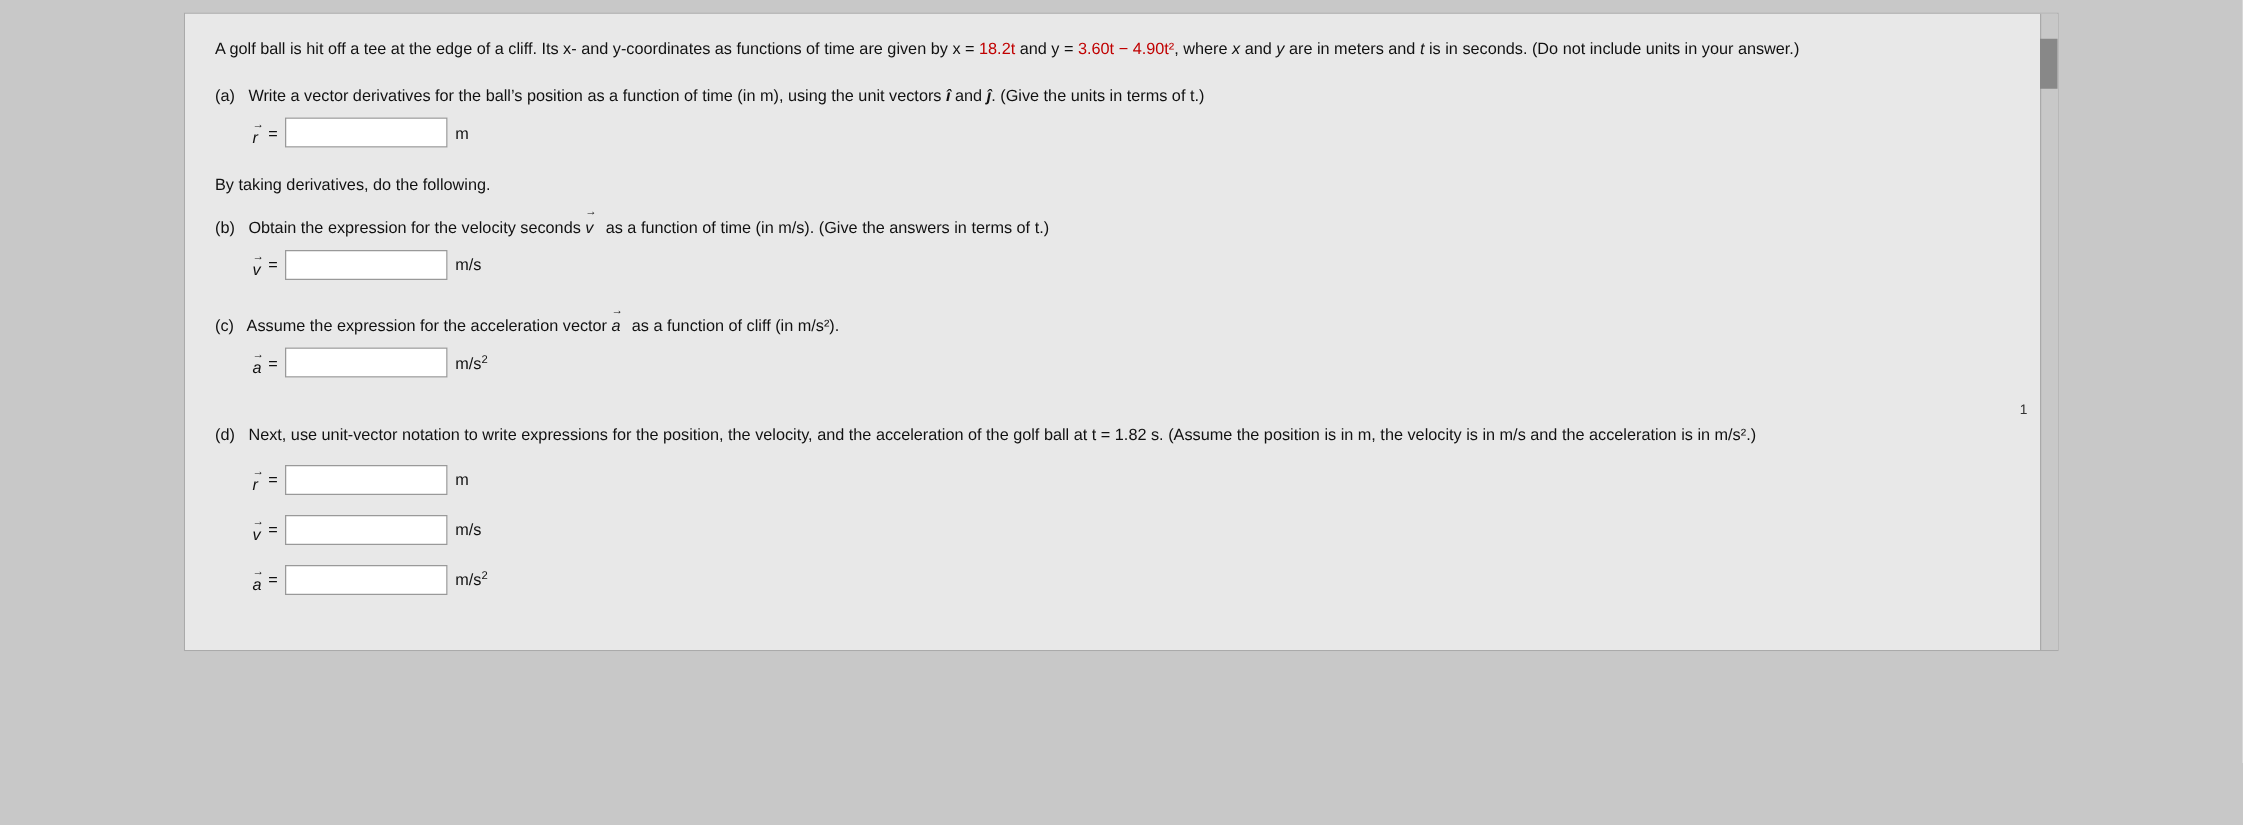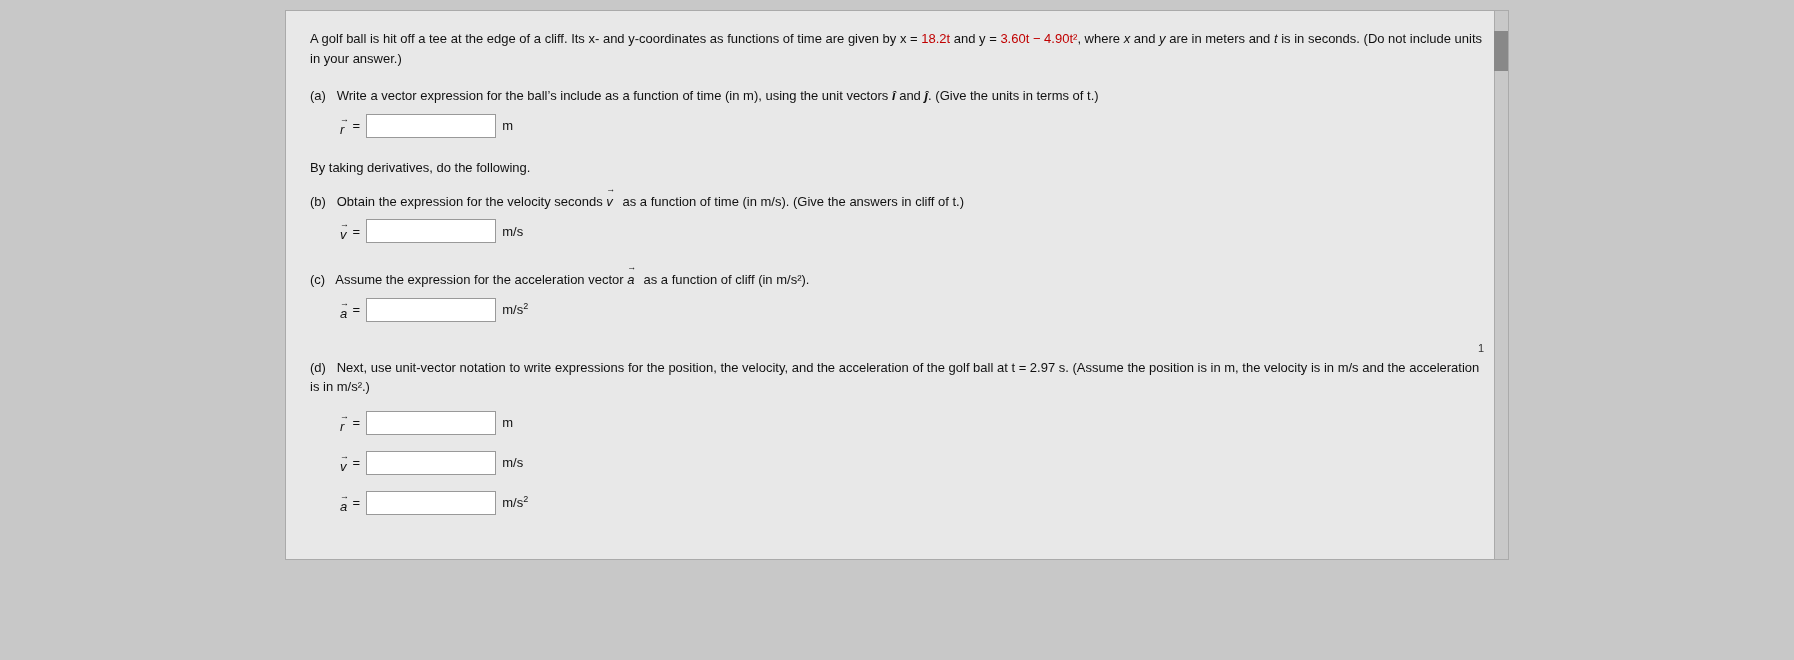--- a/index.html
+++ b/index.html
@@ -16,21 +16,21 @@
       width: 1794px;
       min-height: 660px;
       display: flex;
       align-items: flex-start;
       justify-content: center;
       padding: 10px;
     }
 
     .main-container {
       background: #e8e8e8;
-      width: 1224px;
+      width: 1500px;
       padding: 18px 24px 24px 24px;
       border: 1px solid #aaa;
       position: relative;
     }
 
     .intro-text {
       font-size: 13px;
       line-height: 1.5;
       margin-bottom: 18px;
     }
@@ -144,21 +144,21 @@
 
 <div class="main-container">
 
   <div class="intro-text">
     <span>A golf ball is hit off a tee at the edge of a cliff. Its x- and y-coordinates as functions of time are given by x&nbsp;=&nbsp;</span><span class="highlight">18.2t</span><span> and y&nbsp;=&nbsp;</span><span class="highlight">3.60t − 4.90t²</span><span>, where </span><span class="italic">x</span><span> and </span><span class="italic">y</span><span> are in meters and </span><span class="italic">t</span><span> is in seconds. (Do not include units in your answer.)</span>
   </div>
 
   <div class="part">
     <div class="part-label">
       <span>(a)</span>&nbsp;&nbsp;
-      <span>Write a vector expression for the ball’s include as a function of time (in m), using the unit vectors</span>
+      <span>Write a vector derivatives for the ball’s position as a function of time (in m), using the unit vectors</span>
       <span class="bold-italic"> î </span>
       <span>and</span>
       <span class="bold-italic"> ĵ</span><span>. (Give the units in terms of t.)</span>
     </div>
     <div class="input-row">
       <span class="arrow-label">
         <span class="vec"><span class="vec-arrow">→</span><span class="vec-letter">r</span></span>
         &nbsp;=
       </span>
       <input type="text" class="text-input" value="" style="">
@@ -169,21 +169,21 @@
   <div class="section-divider">By taking derivatives, do the following.</div>
 
   <div class="part">
     <div class="part-label">
       <span>(b)</span>&nbsp;&nbsp;
       <span>Obtain the expression for the velocity seconds</span>
       <span class="vec" style="display:inline-block;position:relative;">
         <span style="display:block;text-align:center;font-size:9px;line-height:1;">→</span>
         <span class="italic" style="margin-top:-2px;display:block;">v</span>
       </span>
-      &nbsp;<span>as a function of time (in m/s). (Give the answers in cliff of t.)</span>
+      &nbsp;<span>as a function of time (in m/s). (Give the answers in terms of t.)</span>
     </div>
     <div class="input-row">
       <span class="arrow-label">
         <span class="vec"><span class="vec-arrow">→</span><span class="vec-letter">v</span></span>
         &nbsp;=
       </span>
       <input type="text" class="text-input" value="" style="">
       <span class="unit-label">m/s</span>
     </div>
   </div>
@@ -206,21 +206,21 @@
       <input type="text" class="text-input" value="" style="">
       <span class="unit-label">m/s<sup>2</sup></span>
     </div>
   </div>
 
   <div style="text-align:right; font-size:11px; color:#333; margin-bottom:4px;">1</div>
 
   <div class="part">
     <div class="part-label">
       <span>(d)</span>&nbsp;&nbsp;
-      <span>Next, use unit-vector notation to write expressions for the position, the velocity, and the acceleration of the golf ball at t&nbsp;=&nbsp;</span><span class="highlight">2.97</span><span> s. (Assume the position is in m, the velocity is in m/s and the acceleration is in m/s².)</span>
+      <span>Next, use unit-vector notation to write expressions for the position, the velocity, and the acceleration of the golf ball at t&nbsp;=&nbsp;</span><span class="highlight">1.82</span><span> s. (Assume the position is in m, the velocity is in m/s and the acceleration is in m/s².)</span>
     </div>
     <div class="part-d-inputs">
 
       <div class="input-row" style="margin-left:0;">
         <span class="arrow-label">
           <span class="vec"><span class="vec-arrow">→</span><span class="vec-letter">r</span></span>
           &nbsp;=
         </span>
         <input type="text" class="text-input" value="" style="">
         <span class="unit-label">m</span>

